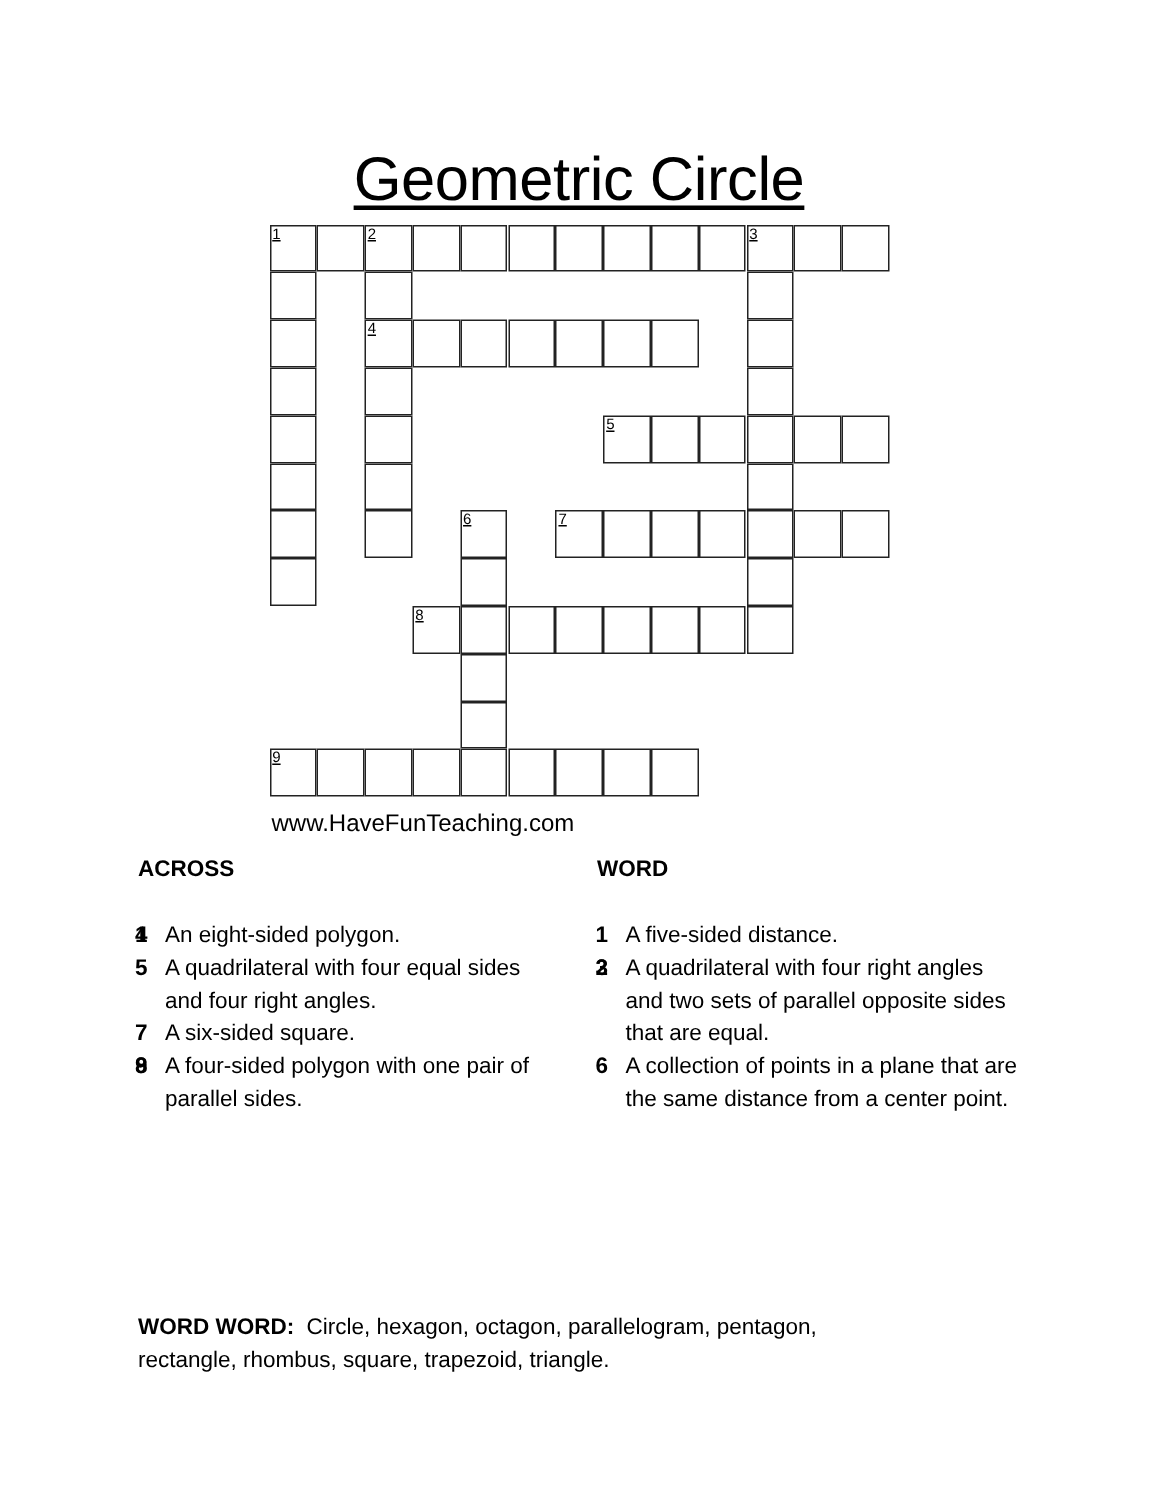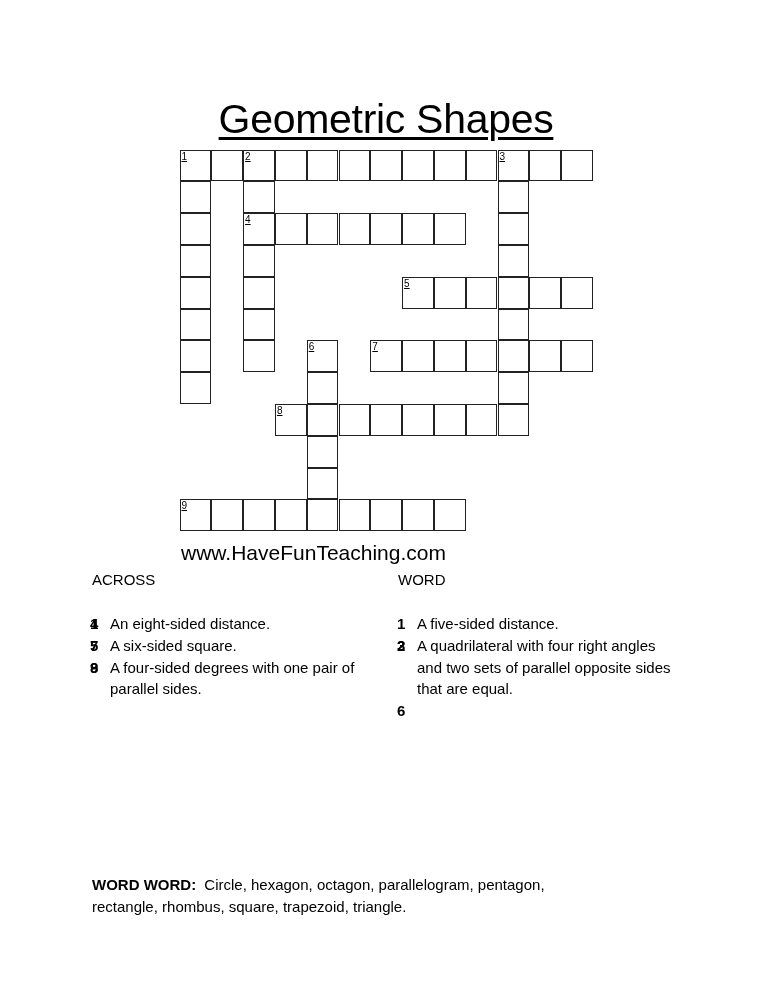--- a/index.html
+++ b/index.html
@@ -6,32 +6,32 @@
   body { width: 772px; height: 1000px; position: relative; overflow: hidden;
          font-family: "Liberation Sans", sans-serif; color: #000; }
   .title { position: absolute; left: 0; width: 772px; top: 96px; text-align: center;
            font-size: 41px; text-decoration: underline; text-decoration-thickness: 3px;
            text-underline-offset: 4px; letter-spacing: -0.3px; }
   .grid { position: absolute; left: 180px; top: 150px; width: 414px; height: 383px; }
   .cell { position: absolute; width: 31.8px; height: 31.9px; box-sizing: border-box;
           border: 1px solid #222; background: #fff; margin-left: -0.5px; margin-top: -0.5px; }
   .cell .num { position: absolute; left: 1px; top: 0px; font-size: 10px;
                text-decoration: underline; line-height: 11px; }
-  .website { position: absolute; left: 181px; top: 541px; font-size: 21px; }
-  .clues-head { position: absolute; top: 571px; font-size: 15px; font-weight: normal; }
+  .website { position: absolute; left: 181px; top: 541px; font-size: 16px; }
+  .clues-head { position: absolute; top: 571px; font-size: 15px; font-weight: bold; }
   .clue-list { position: absolute; top: 613px; font-size: 15px; line-height: 21.8px; }
   .clue { position: relative; padding-left: 20px; }
   .clue .cnum { position: absolute; left: 0; top: 0; font-weight: bold; }
   .wordbank { position: absolute; left: 92px; top: 874px; width: 520px; font-size: 15px; line-height: 22px; }
   .wordbank b { font-weight: bold; margin-right: 4px; }
 </style>
 </head>
 <body>
 
-<div class="title">Geometric Shapes</div>
+<div class="title">Geometric Circle</div>
 
 <div class="grid" id="grid">
     <div class="cell" style="left: 0px; top: 0px;">
       <span class="num">1</span>
     </div>
     <div class="cell" style="left: 31.8px; top: 0px;"></div>
     <div class="cell" style="left: 63.6px; top: 0px;">
       <span class="num">2</span>
     </div>
     <div class="cell" style="left: 95.4px; top: 0px;"></div>
@@ -118,30 +118,30 @@
     <div class="cell" style="left: 254.4px; top: 349.8px;"></div>
   </div>
 
 <div class="website">www.HaveFunTeaching.com</div>
 
 <div class="clues-head" style="left:92px">ACROSS</div>
 <div class="clues-head" style="left:398px">WORD</div>
 
 <div class="clue-list" style="left:90px; width:285px">
   <div class="clue"><span class="cnum">1</span></div>
-  <div class="clue"><span class="cnum">4</span><span>An eight-sided distance.</span></div>
-  <div class="clue"><span class="cnum">5</span></div>
+  <div class="clue"><span class="cnum">4</span><span>An eight-sided polygon.</span></div>
+  <div class="clue"><span class="cnum">5</span><span>A quadrilateral with four equal sides and four right angles.</span></div>
   <div class="clue"><span class="cnum">7</span><span>A six-sided square.</span></div>
   <div class="clue"><span class="cnum">8</span></div>
-  <div class="clue"><span class="cnum">9</span><span>A four-sided degrees with one pair of parallel sides.</span></div>
+  <div class="clue"><span class="cnum">9</span><span>A four-sided polygon with one pair of parallel sides.</span></div>
 </div>
 
 <div class="clue-list" style="left:397px; width:285px">
   <div class="clue"><span class="cnum">1</span><span>A five-sided distance.</span></div>
   <div class="clue"><span class="cnum">2</span></div>
   <div class="clue"><span class="cnum">3</span><span>A quadrilateral with four right angles and two sets of parallel opposite sides that are equal.</span></div>
-  <div class="clue"><span class="cnum">6</span></div>
+  <div class="clue"><span class="cnum">6</span><span>A collection of points in a plane that are the same distance from a center point.</span></div>
 </div>
 
 <div class="wordbank">
   <b>WORD WORD:</b>
   <span>Circle, hexagon, octagon, parallelogram, pentagon, rectangle, rhombus, square, trapezoid, triangle.</span>
 </div>
 
 </body></html>

